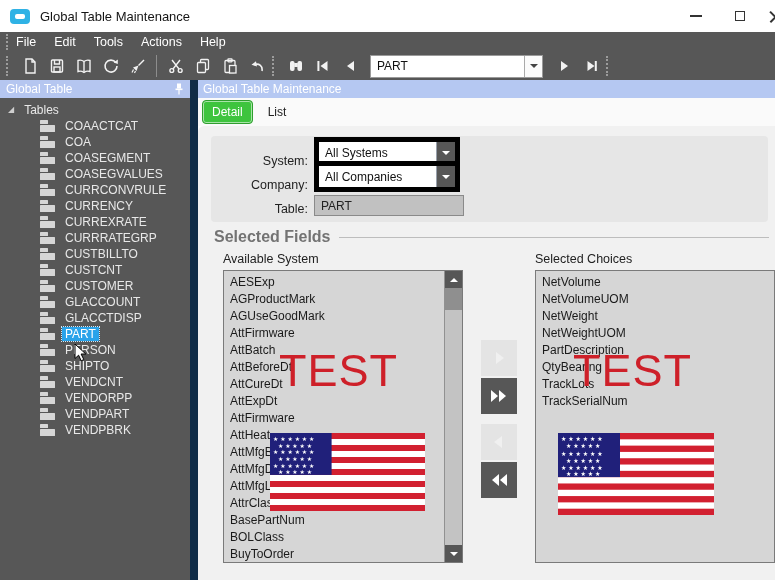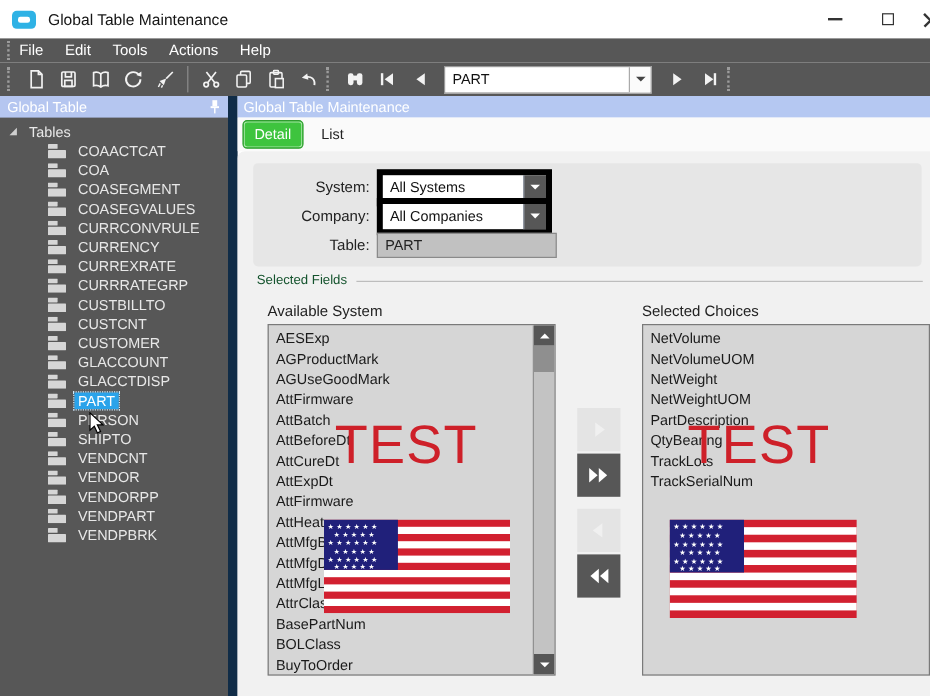--- a/index.html
+++ b/index.html
@@ -62,33 +62,33 @@
   .tabrow{height:28px;background:#fafafa;display:flex;align-items:center;padding-left:4px;flex:0 0 auto}
   .tab{font-size:12px;padding:4px 9px;color:#222}
   .tab.active{background:#3ec43e;border:1px solid #2f9e2f;border-radius:4px;color:#fff;
               box-shadow:inset 0 0 0 1px rgba(255,255,255,.55)}
   .tab.plain{margin-left:6px}
   .content{flex:1;background:#f1f1f1;border-top-left-radius:6px;position:relative;border-bottom:1px solid #cfcfcf}
   .bottom-strip{height:8px;background:#d9d9d9;flex:0 0 auto}
 
   
   .form-panel{position:absolute;left:13px;top:10px;width:557px;height:86px;background:#e6e6e6;border-radius:4px;padding-top:8px;box-sizing:border-box}
-  .form-row{display:flex;align-items:center;height:24px;padding-left:2px}
+  .form-row{display:flex;align-items:flex-end;height:24px;padding-left:2px}
   .form-label{width:95px;text-align:right;margin-right:6px;font-size:12.5px;color:#222}
   .combo{width:130px;height:21px;background:#fff;border:5px solid #000000;display:flex;align-items:center;
          padding-left:6px;font-size:12px;color:#111}
   .combo .dd{margin-left:auto;width:18px;height:100%;background:#575757;border-left:1px solid #98a0ac;
              display:flex;align-items:center;justify-content:center}
   .tri-down-white{width:0;height:0;border-left:4px solid transparent;border-right:4px solid transparent;border-top:4px solid #fff}
   .readonly-field{width:142px;height:19px;background:#c1c1c1;border:1px solid #8a8a8a;display:flex;align-items:center;
                   padding-left:6px;font-size:12px;color:#222}
 
   
   .group-header{position:absolute;left:16px;top:102px;right:6px;display:flex;align-items:center}
-  .group-title{font-weight:normal;font-size:11px;color:#14532d;margin-right:8px;white-space:nowrap}
+  .group-title{font-weight:bold;font-size:16px;color:#737373;margin-right:8px;white-space:nowrap}
   .group-line{flex:1;height:1px;background:#bdbdbd}
 
   .lists{position:absolute;left:25px;top:126px;display:flex}
   .list-col{display:flex;flex-direction:column}
   .col-label{font-size:12.5px;color:#222;height:18px}
   .listbox{width:238px;height:291px;background:#d6d6d6;border:1px solid #7a7a7a;position:relative;overflow:hidden;box-sizing:content-box}
   .lb-items{padding:3px 16px 0 6px}
   .lb-item{height:17px;line-height:17px;font-size:12px;color:#1a1a1a;white-space:nowrap}
   .vscroll{position:absolute;top:0;right:0;bottom:0;width:17px;background:#c3c3c3;border-left:1px solid #919191}
   .vs-btn{position:absolute;left:0;right:0;height:17px;background:#565656;display:flex;align-items:center;justify-content:center}
@@ -469,31 +469,20 @@
           <div class="tree-item">
     <span class="folder-icon">
       <svg width="15" height="12" viewBox="0 0 15 12">
                 <g fill="#d6d6d6">
                   <rect x="0" y="0" width="8" height="4" rx="0.5"></rect>
                   <rect x="0" y="5" width="15" height="7" rx="0.5"></rect>
                 </g>
               </svg>
     </span>
     <span class="tree-label">VENDCNT</span>
-  </div>
-          <div class="tree-item">
-    <span class="folder-icon">
-      <svg width="15" height="12" viewBox="0 0 15 12">
-                <g fill="#d6d6d6">
-                  <rect x="0" y="0" width="8" height="4" rx="0.5"></rect>
-                  <rect x="0" y="5" width="15" height="7" rx="0.5"></rect>
-                </g>
-              </svg>
-    </span>
-    <span class="tree-label">VENDOR</span>
   </div>
           <div class="tree-item">
     <span class="folder-icon">
       <svg width="15" height="12" viewBox="0 0 15 12">
                 <g fill="#d6d6d6">
                   <rect x="0" y="0" width="8" height="4" rx="0.5"></rect>
                   <rect x="0" y="5" width="15" height="7" rx="0.5"></rect>
                 </g>
               </svg>
     </span>

